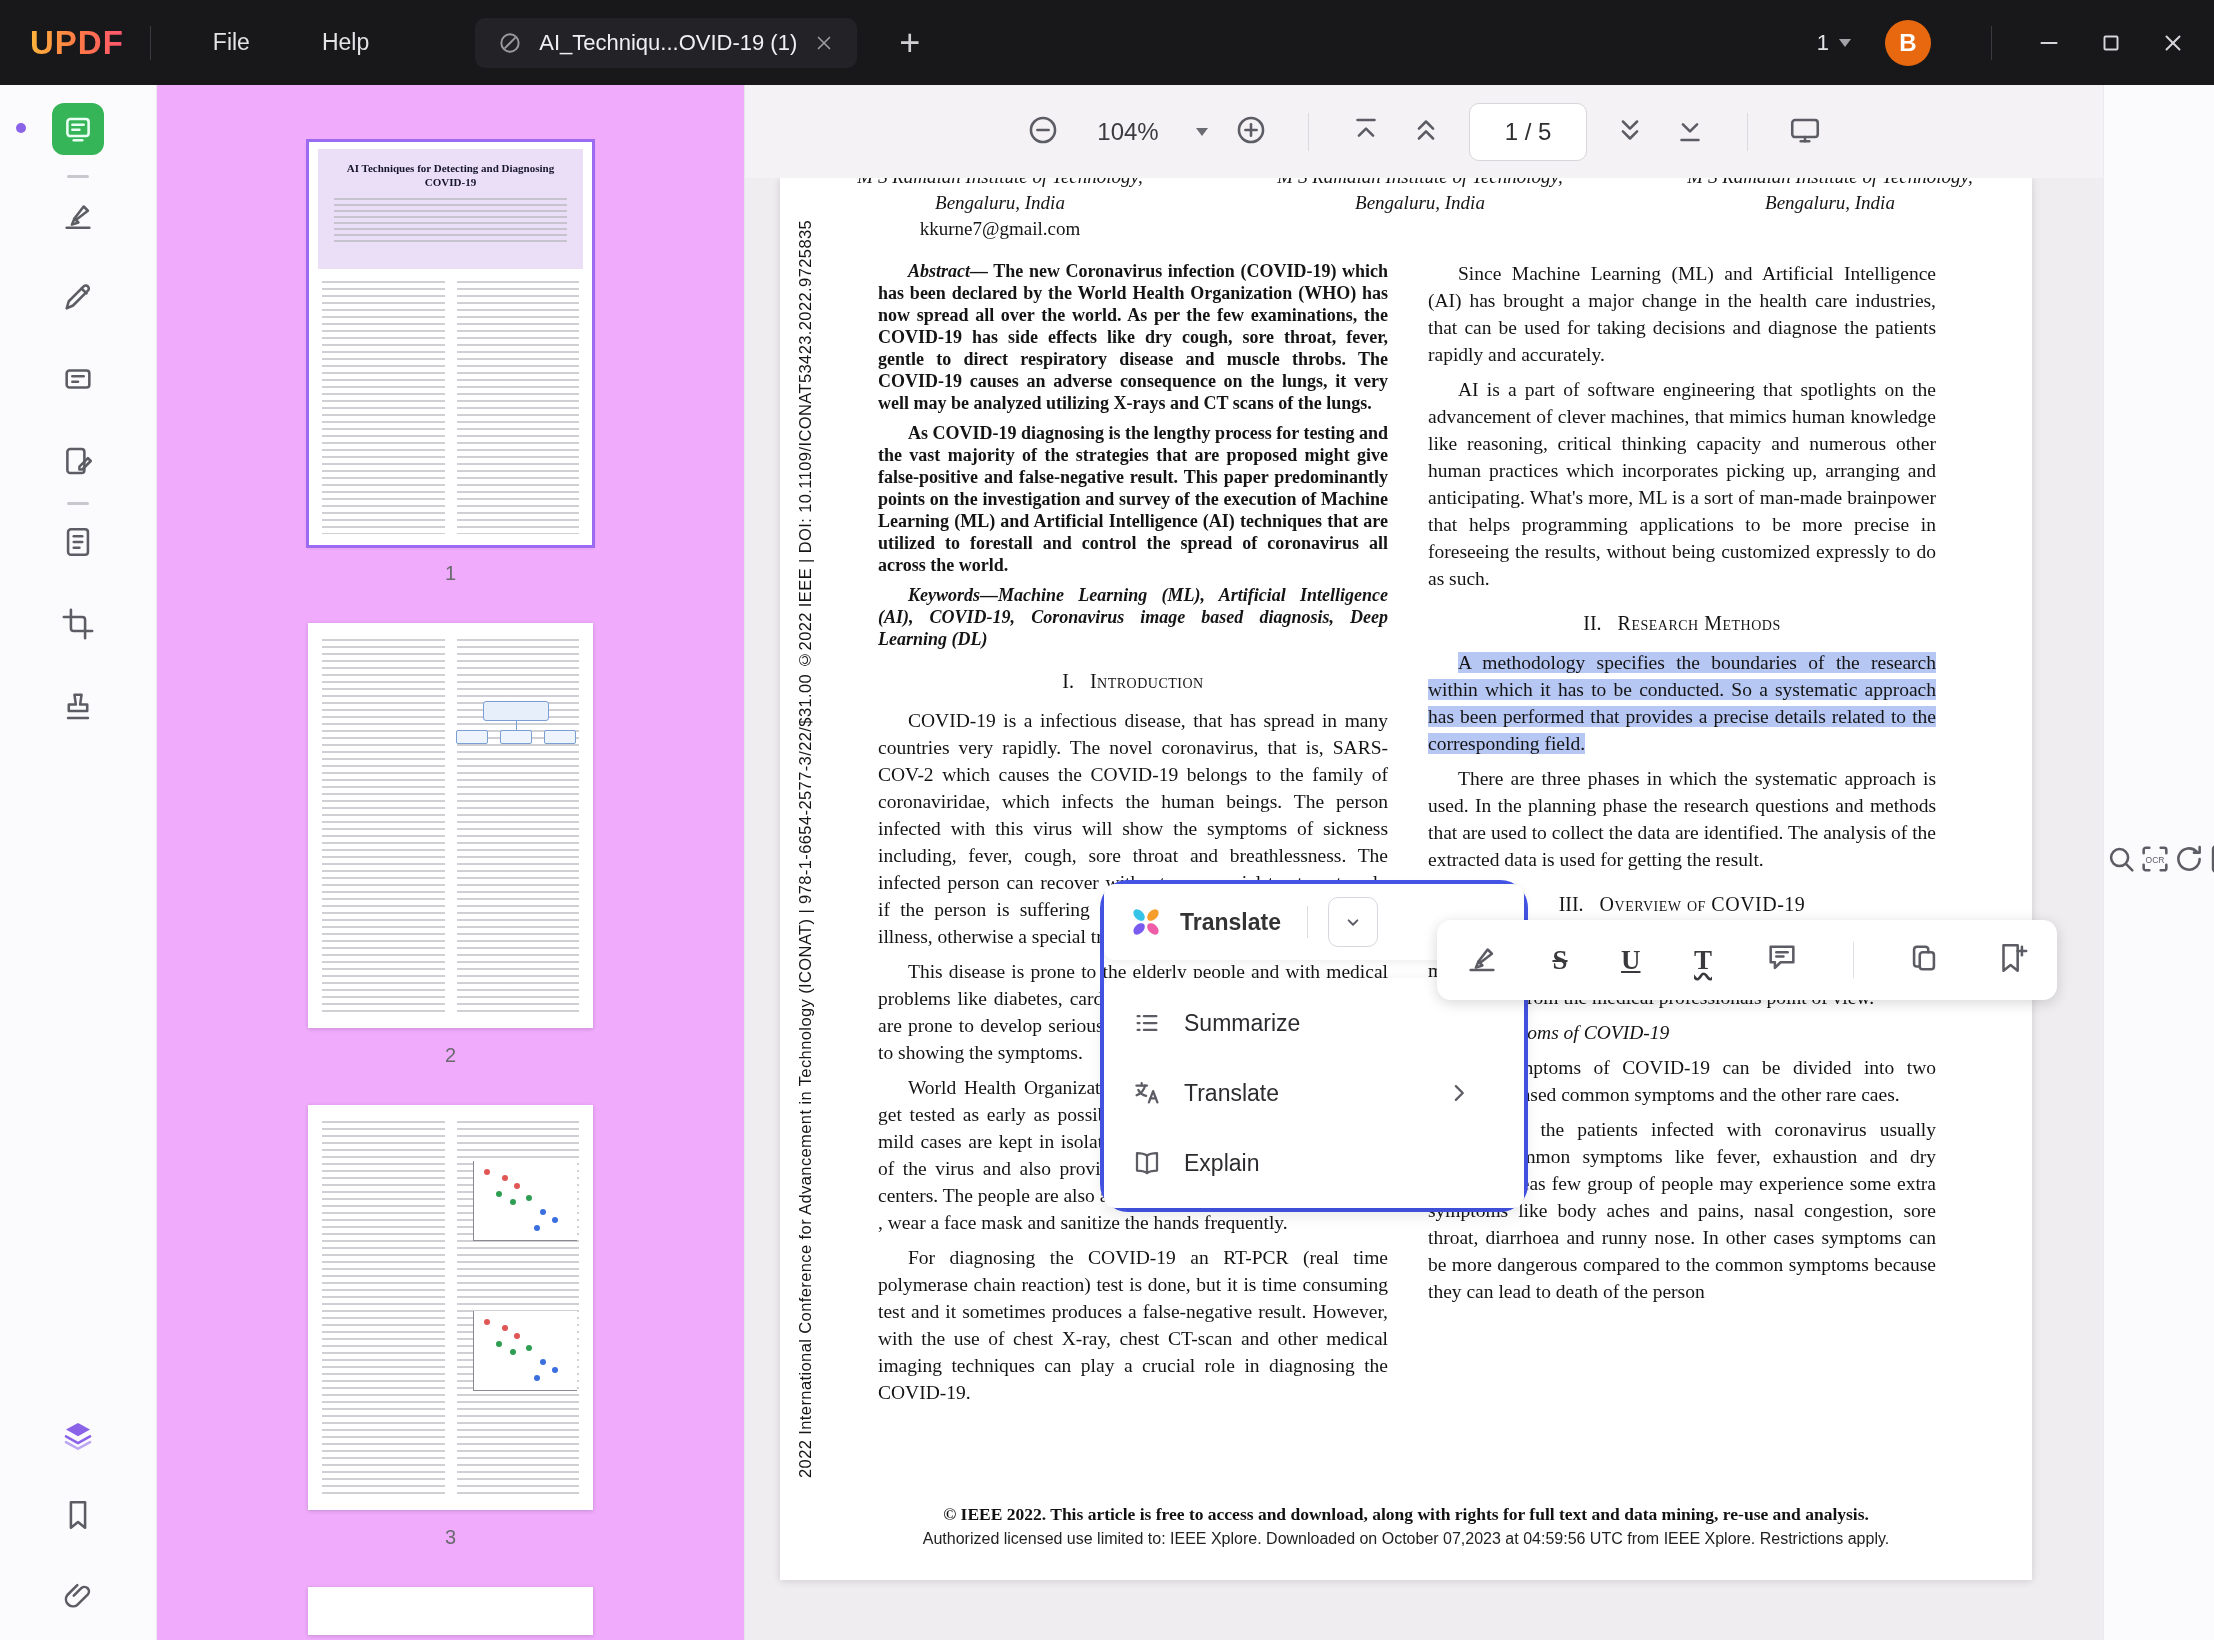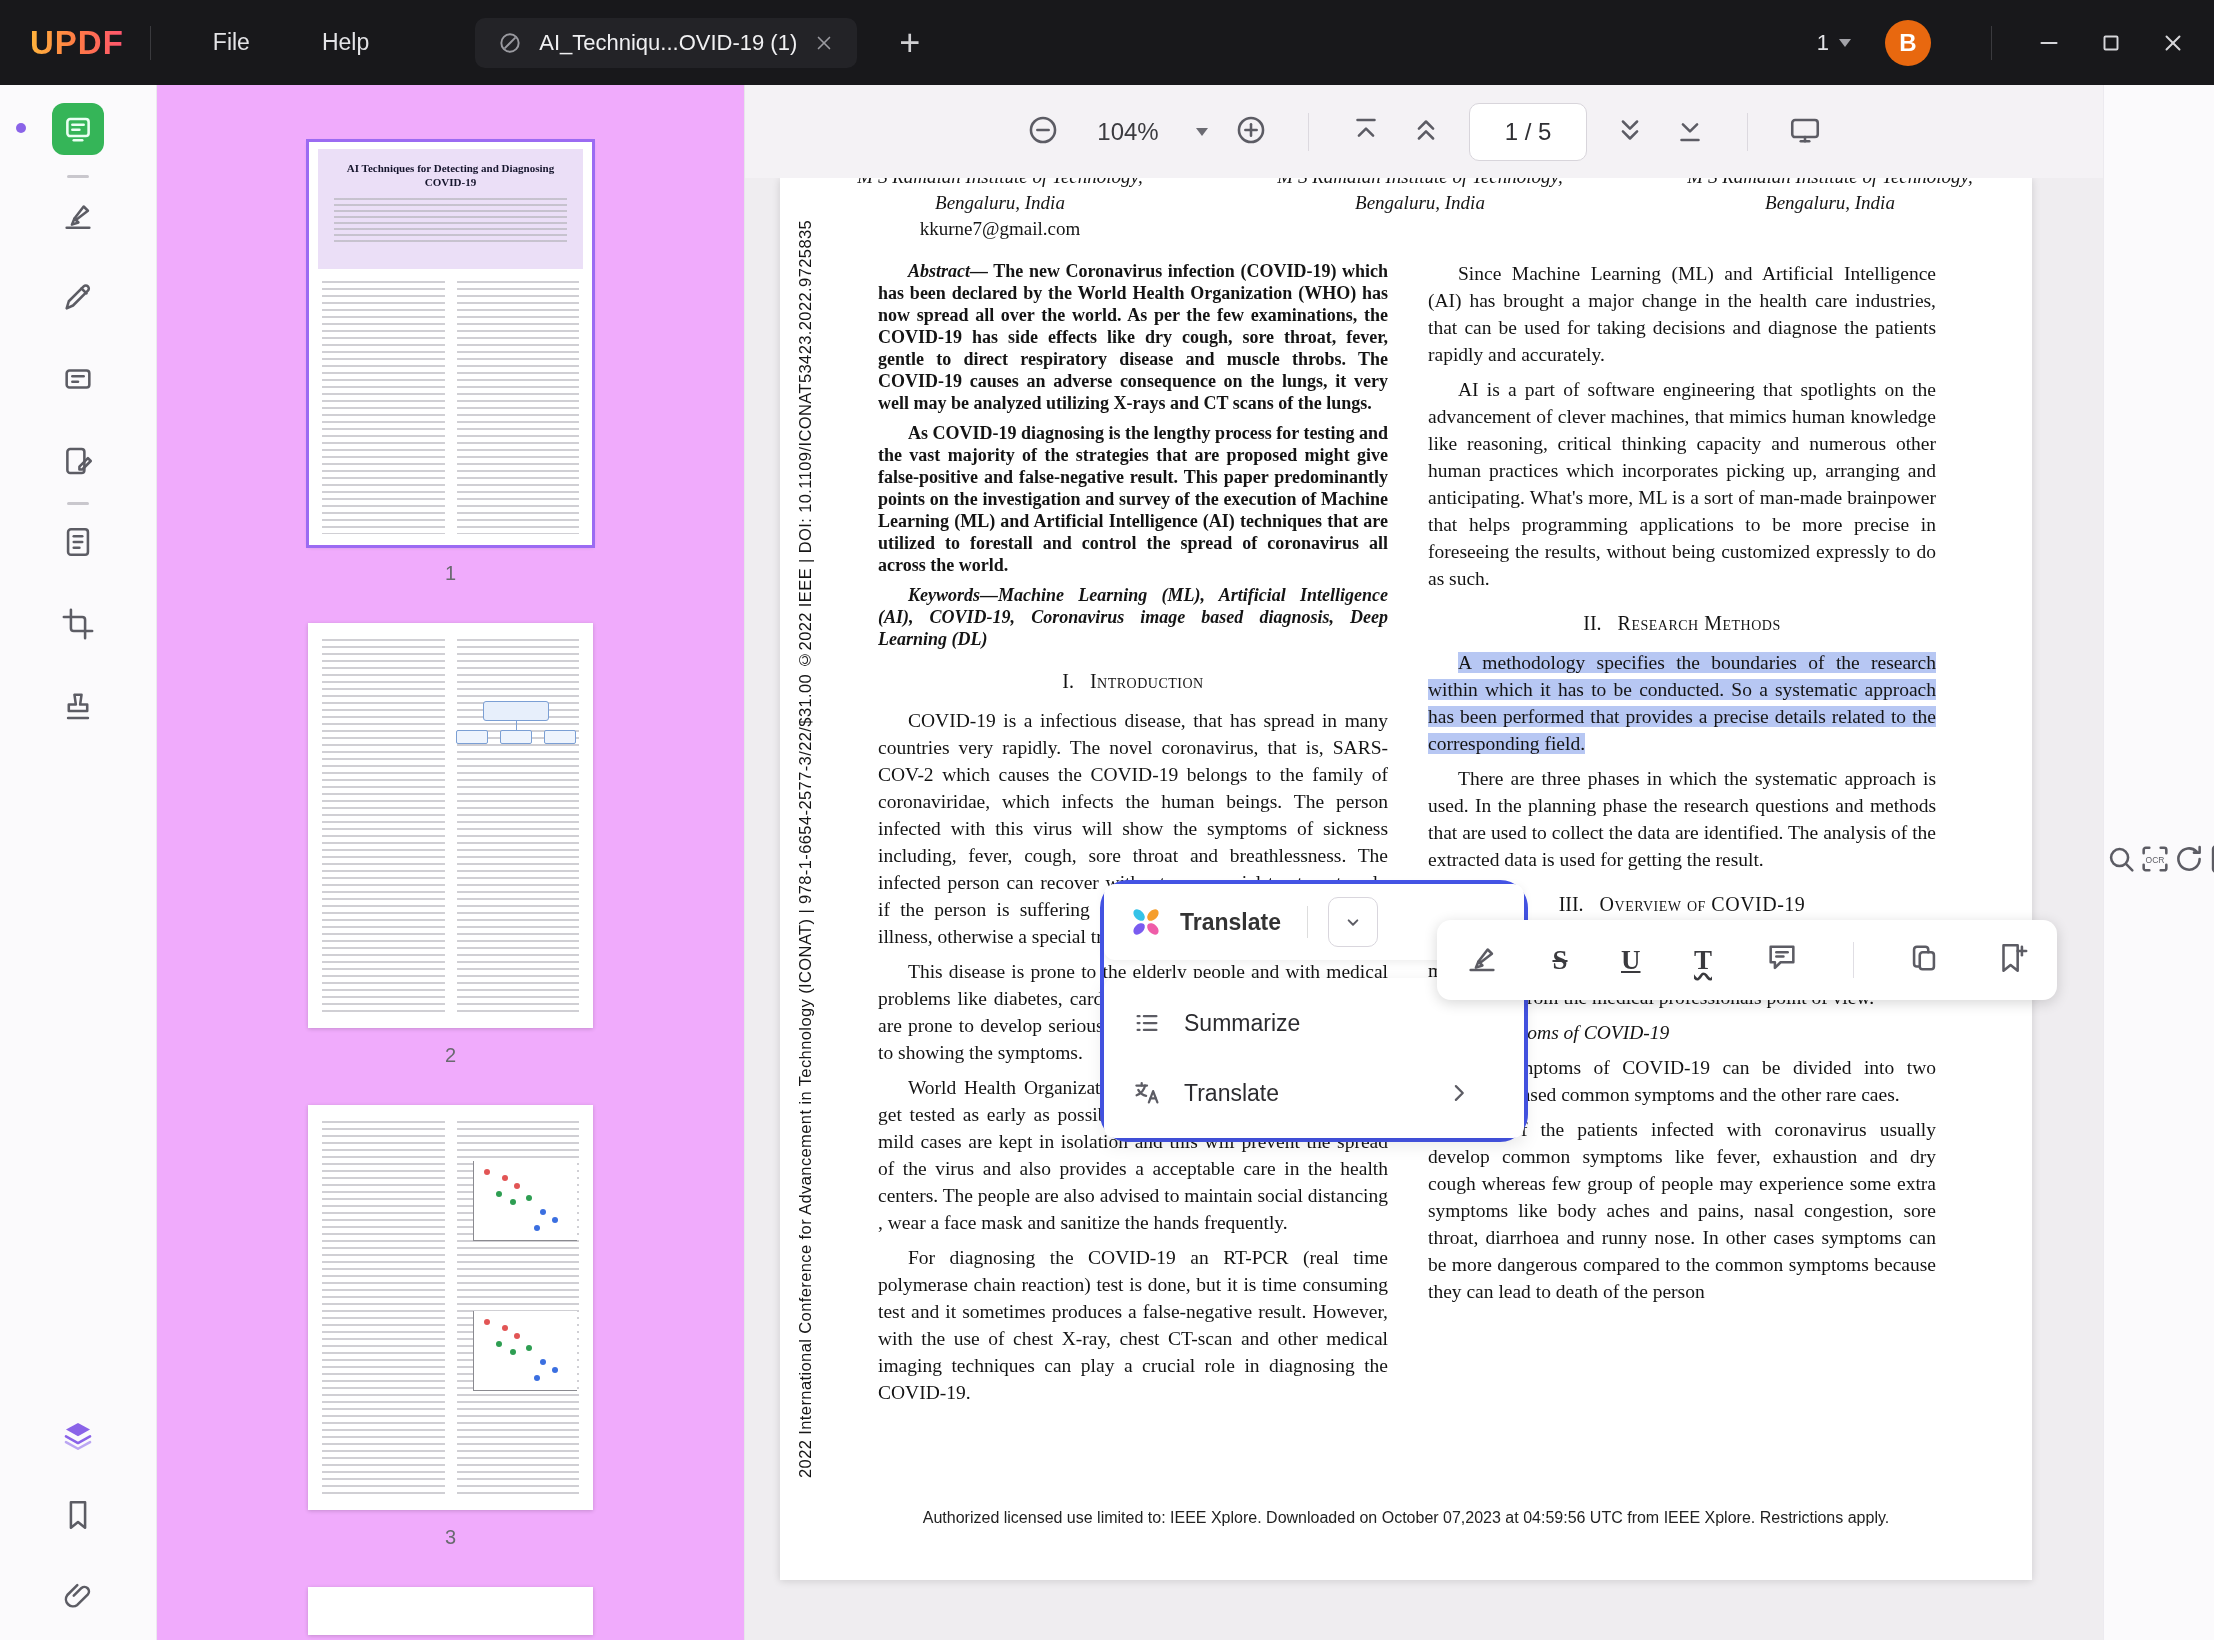--- a/index.html
+++ b/index.html
@@ -427,20 +427,21 @@
             <div class="sechead">
               <span class="num">III.</span><span class="t">Overview of COVID-19</span>
             </div>
             <p>By knowing the symptoms of COVID-19, the basic measures can be taken to prevent and diagnose the spread of COVID-19 from the medical professionals point of view.</p>
             <p class="subhead">A.   Symptoms of COVID-19</p>
             <p>The symptoms of COVID-19 can be divided into two categories based common symptoms and the other rare caes.</p>
             <p>Most of the patients infected with coronavirus usually develop common symptoms like fever, exhaustion and dry cough whereas few group of people may experience some extra symptoms like body aches and pains, nasal congestion, sore throat, diarrhoea and runny nose. In other cases symptoms can be more dangerous compared to the common symptoms because they can lead to death of the person</p>
           </div>
 
           <div class="pfoot">
+            <div class="f1">© IEEE 2022. This article is free to access and download, along with rights for full text and data mining, re-use and analysis.</div>
             <div class="f2">Authorized licensed use limited to: IEEE Xplore. Downloaded on October 07,2023 at 04:59:56 UTC from IEEE Xplore.  Restrictions apply.</div>
           </div>
         </div>
 
         <div class="fmt-bar">
           <div>
             <svg class="ic" viewBox="0 0 24 24">
               <path d="M9.5 14.5L16 6l3 3-8.5 6.5z"></path>
                 <path d="M9.5 14.5l-1.8 4.3 4.6-1.5z"></path>
                 <line x1="4" y1="20.5" x2="20" y2="20.5"></line>
@@ -510,20 +511,27 @@
                   <path d="M10.5 6c-.8 3.6-3.3 6.4-6.8 7.8"></path>
                 <path d="M5 9.5c1.4 2.5 3.8 4.3 6.3 4.8"></path>
                 <path d="M13.5 19.5l3.4-9 3.4 9"></path>
                   <line x1="14.8" y1="16.2" x2="19" y2="16.2"></line>
               </svg>
               <span>Translate</span>
               <svg class="ic ic-sm chev" viewBox="0 0 24 24">
                 <polyline points="9.5 6.5 15 12 9.5 17.5"></polyline>
               </svg>
             </div>
+            <div class="ai-item">
+              <svg class="ic" viewBox="0 0 24 24">
+                <path d="M12 6c-2-1.5-4.5-2-8-2v14c3.5 0 6 .5 8 2 2-1.5 4.5-2 8-2V4c-3.5 0-6 .5-8 2z"></path>
+                  <line x1="12" y1="6" x2="12" y2="20"></line>
+              </svg>
+              <span>Explain</span>
+            </div>
           </div>
         </div>
 
       </div>
     </main>
 
     <nav class="right-rail">
       <div>
         <svg class="ic" viewBox="0 0 24 24">
           <circle cx="11" cy="11" r="6"></circle>

